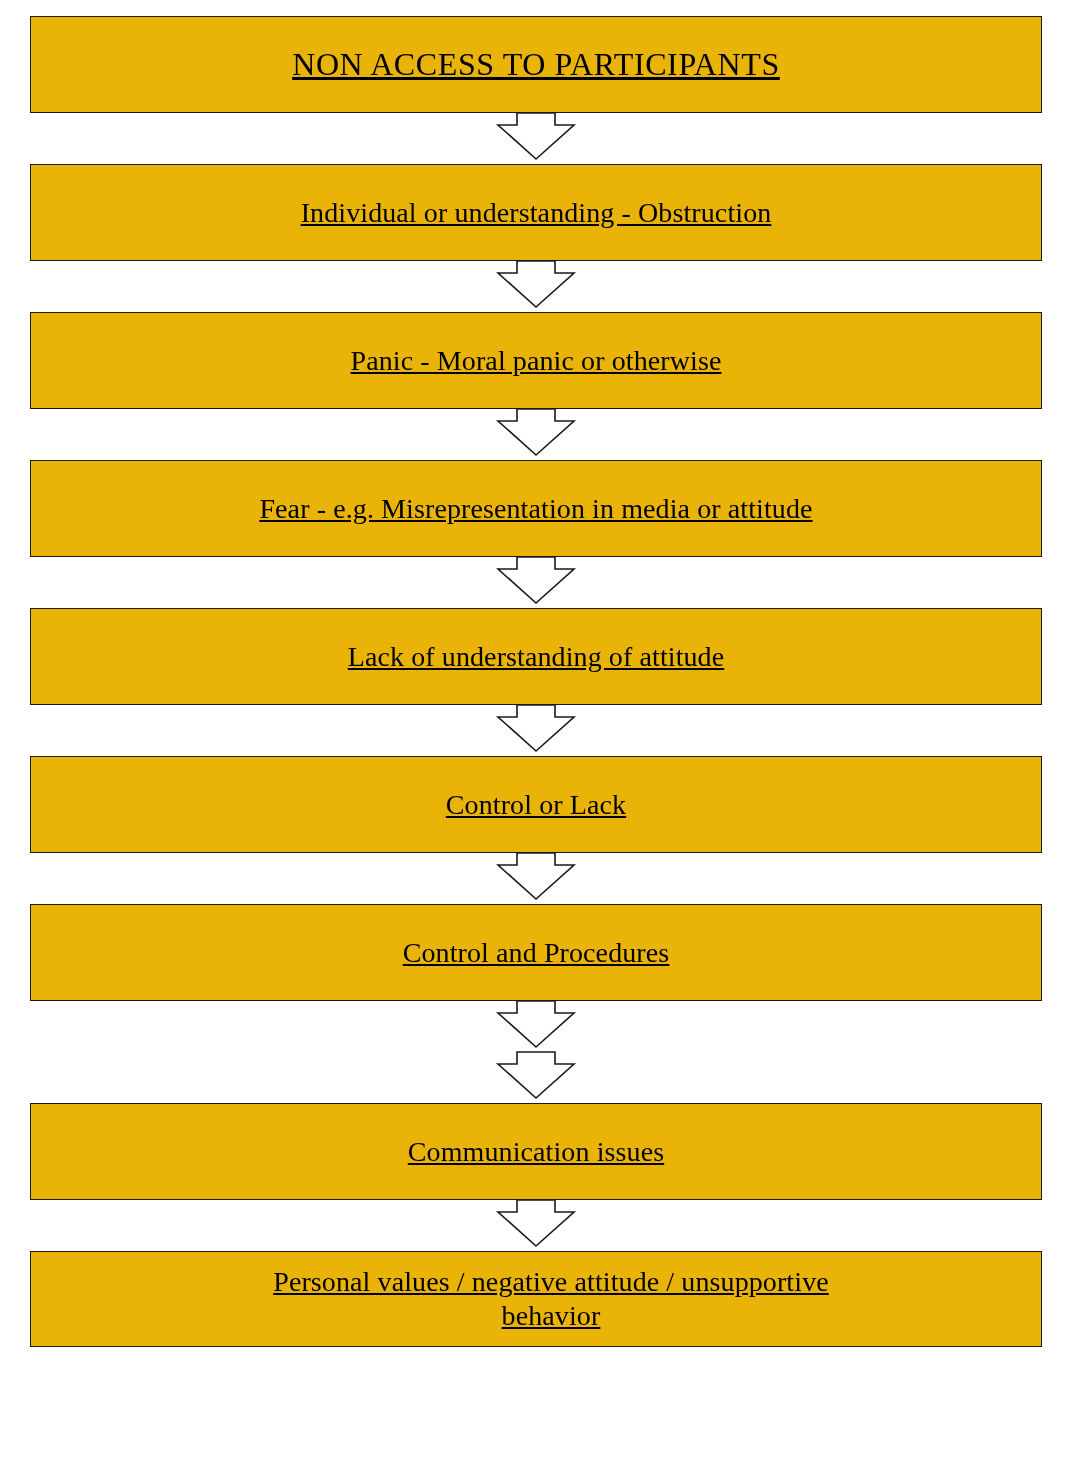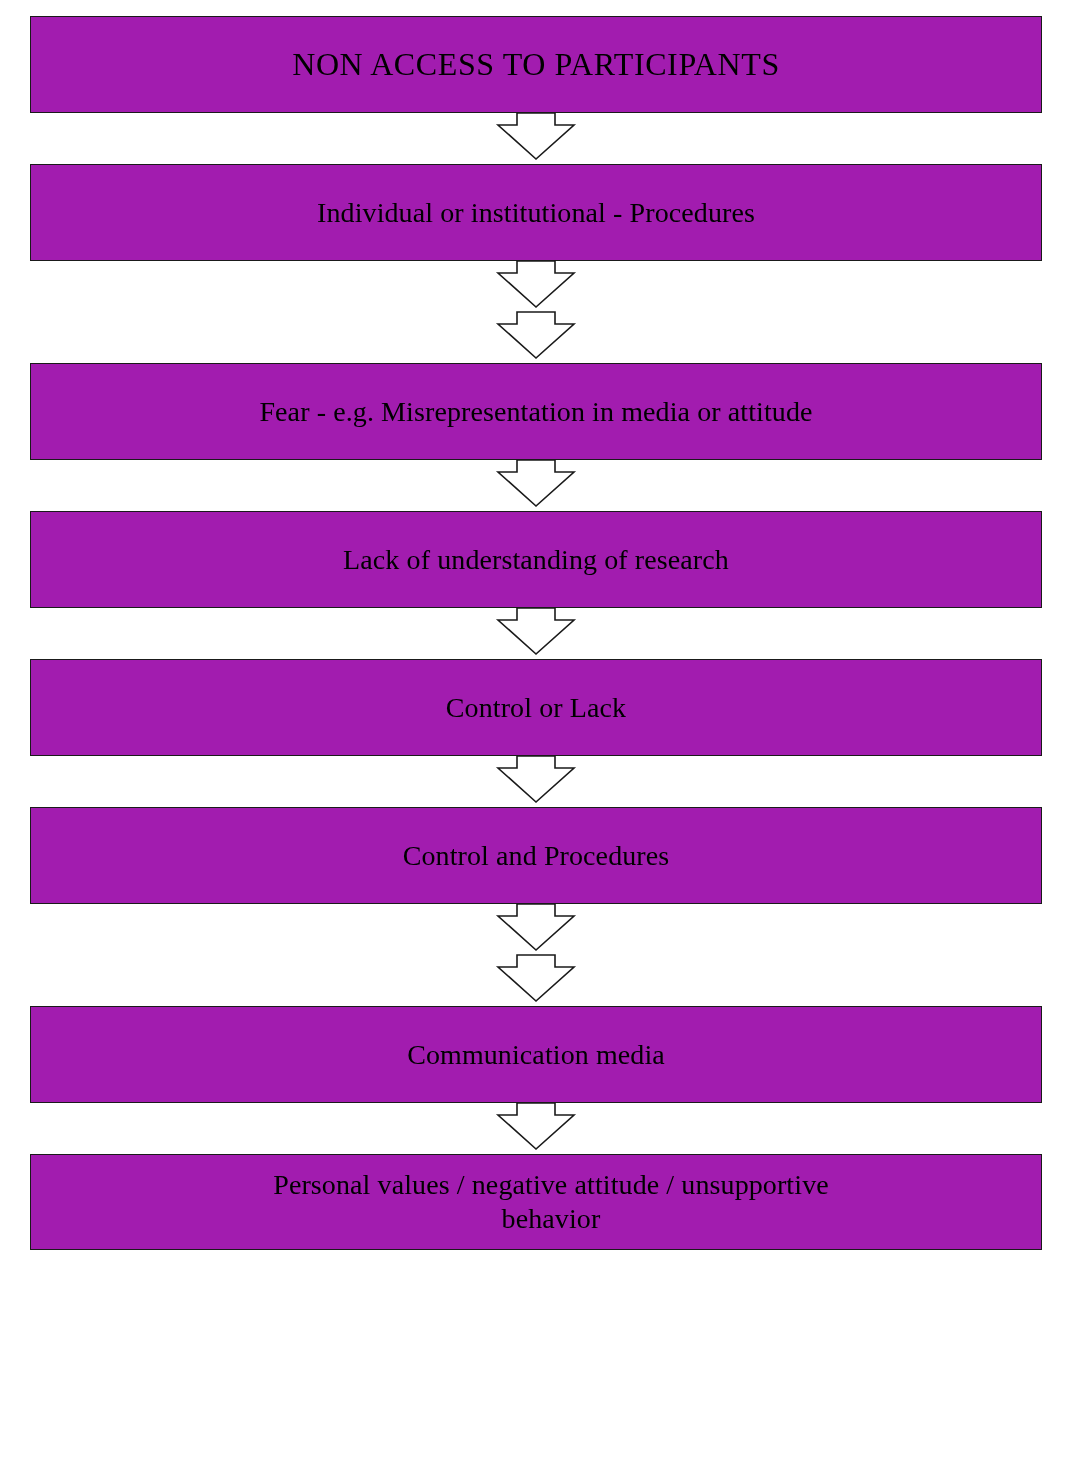--- a/index.html
+++ b/index.html
@@ -25,26 +25,27 @@
     top: 16px;
     width: 1012px;
   }
   
   .node {
     position: relative;
     box-sizing: border-box;
     width: 1012px;
     height: 97px;
     border: 1.5px solid #1a1a1a;
-    background: #a21caf;
+    background: #eab308;
     display: flex;
     align-items: center;
     justify-content: center;
     text-align: center;
     padding: 0 3px;
+    text-decoration: underline;
   }
   .node-label {
     font-size: 28px;
     line-height: 1.18;
     letter-spacing: 0.1px;
     white-space: pre-line;
     color: #000000;
   }
   .node.is-title .node-label {
     font-size: 32px;
@@ -89,45 +90,48 @@
     <div class="node is-title">
       <span class="node-label">NON ACCESS TO PARTICIPANTS</span>
     </div>
     <div class="connector">
       <svg viewBox="0 0 1012 55" xmlns="http://www.w3.org/2000/svg" aria-hidden="true">
         <polygon class="arrow-outline" points="487,2 487,14 468,14 506,48 544,14 525,14 525,2"></polygon>
       </svg>
     </div>
 
     <div class="node">
-      <span class="node-label">Individual or institutional - Procedures</span>
+      <span class="node-label">Individual or understanding - Obstruction</span>
     </div>
     <div class="connector">
       <svg viewBox="0 0 1012 55" xmlns="http://www.w3.org/2000/svg" aria-hidden="true">
         <polygon class="arrow-outline" points="487,2 487,14 468,14 506,48 544,14 525,14 525,2"></polygon>
       </svg>
     </div>
 
+    <div class="node">
+      <span class="node-label">Panic - Moral panic or otherwise</span>
+    </div>
     <div class="connector">
       <svg viewBox="0 0 1012 55" xmlns="http://www.w3.org/2000/svg" aria-hidden="true">
         <polygon class="arrow-outline" points="487,2 487,14 468,14 506,48 544,14 525,14 525,2"></polygon>
       </svg>
     </div>
 
     <div class="node">
       <span class="node-label">Fear - e.g. Misrepresentation in media or attitude</span>
     </div>
     <div class="connector">
       <svg viewBox="0 0 1012 55" xmlns="http://www.w3.org/2000/svg" aria-hidden="true">
         <polygon class="arrow-outline" points="487,2 487,14 468,14 506,48 544,14 525,14 525,2"></polygon>
       </svg>
     </div>
 
     <div class="node">
-      <span class="node-label">Lack of understanding of research</span>
+      <span class="node-label">Lack of understanding of attitude</span>
     </div>
     <div class="connector">
       <svg viewBox="0 0 1012 55" xmlns="http://www.w3.org/2000/svg" aria-hidden="true">
         <polygon class="arrow-outline" points="487,2 487,14 468,14 506,48 544,14 525,14 525,2"></polygon>
       </svg>
     </div>
 
     <div class="node">
       <span class="node-label">Control or Lack</span>
     </div>
@@ -146,21 +150,21 @@
       </svg>
     </div>
 
     <div class="connector">
       <svg viewBox="0 0 1012 55" xmlns="http://www.w3.org/2000/svg" aria-hidden="true">
         <polygon class="arrow-outline" points="487,2 487,14 468,14 506,48 544,14 525,14 525,2"></polygon>
       </svg>
     </div>
 
     <div class="node">
-      <span class="node-label">Communication media</span>
+      <span class="node-label">Communication issues</span>
     </div>
     <div class="connector">
       <svg viewBox="0 0 1012 55" xmlns="http://www.w3.org/2000/svg" aria-hidden="true">
         <polygon class="arrow-outline" points="487,2 487,14 468,14 506,48 544,14 525,14 525,2"></polygon>
       </svg>
     </div>
 
     <div class="node is-multiline">
       <span class="node-label">Personal values / negative attitude / unsupportive
 behavior</span>

